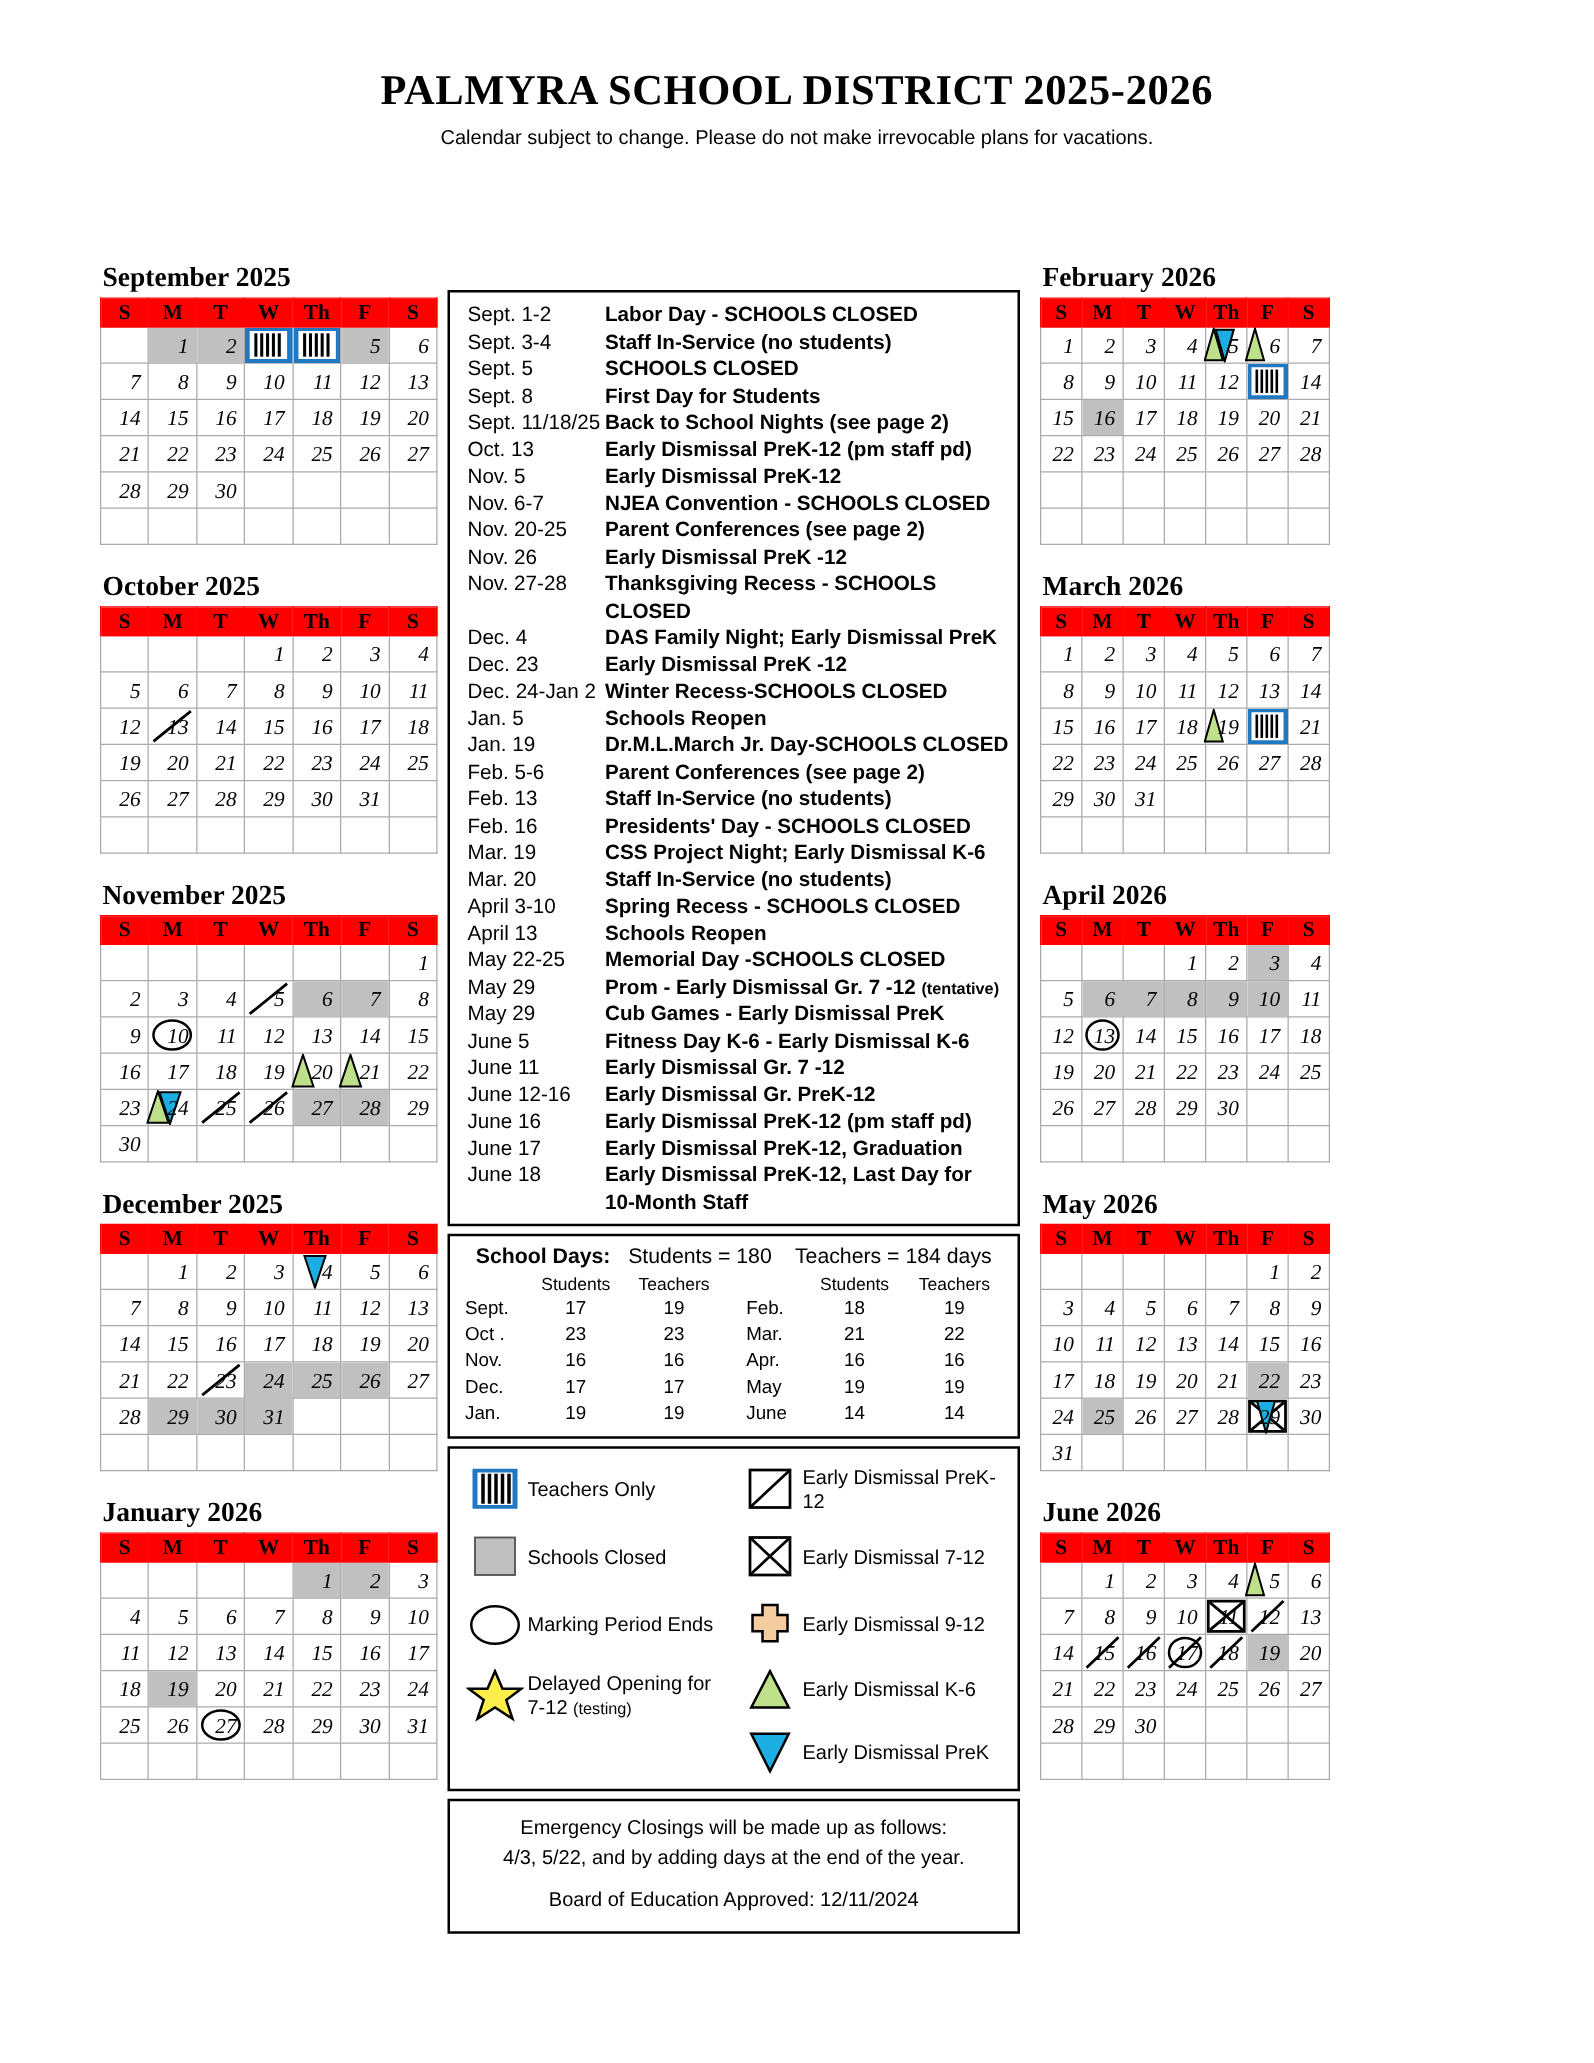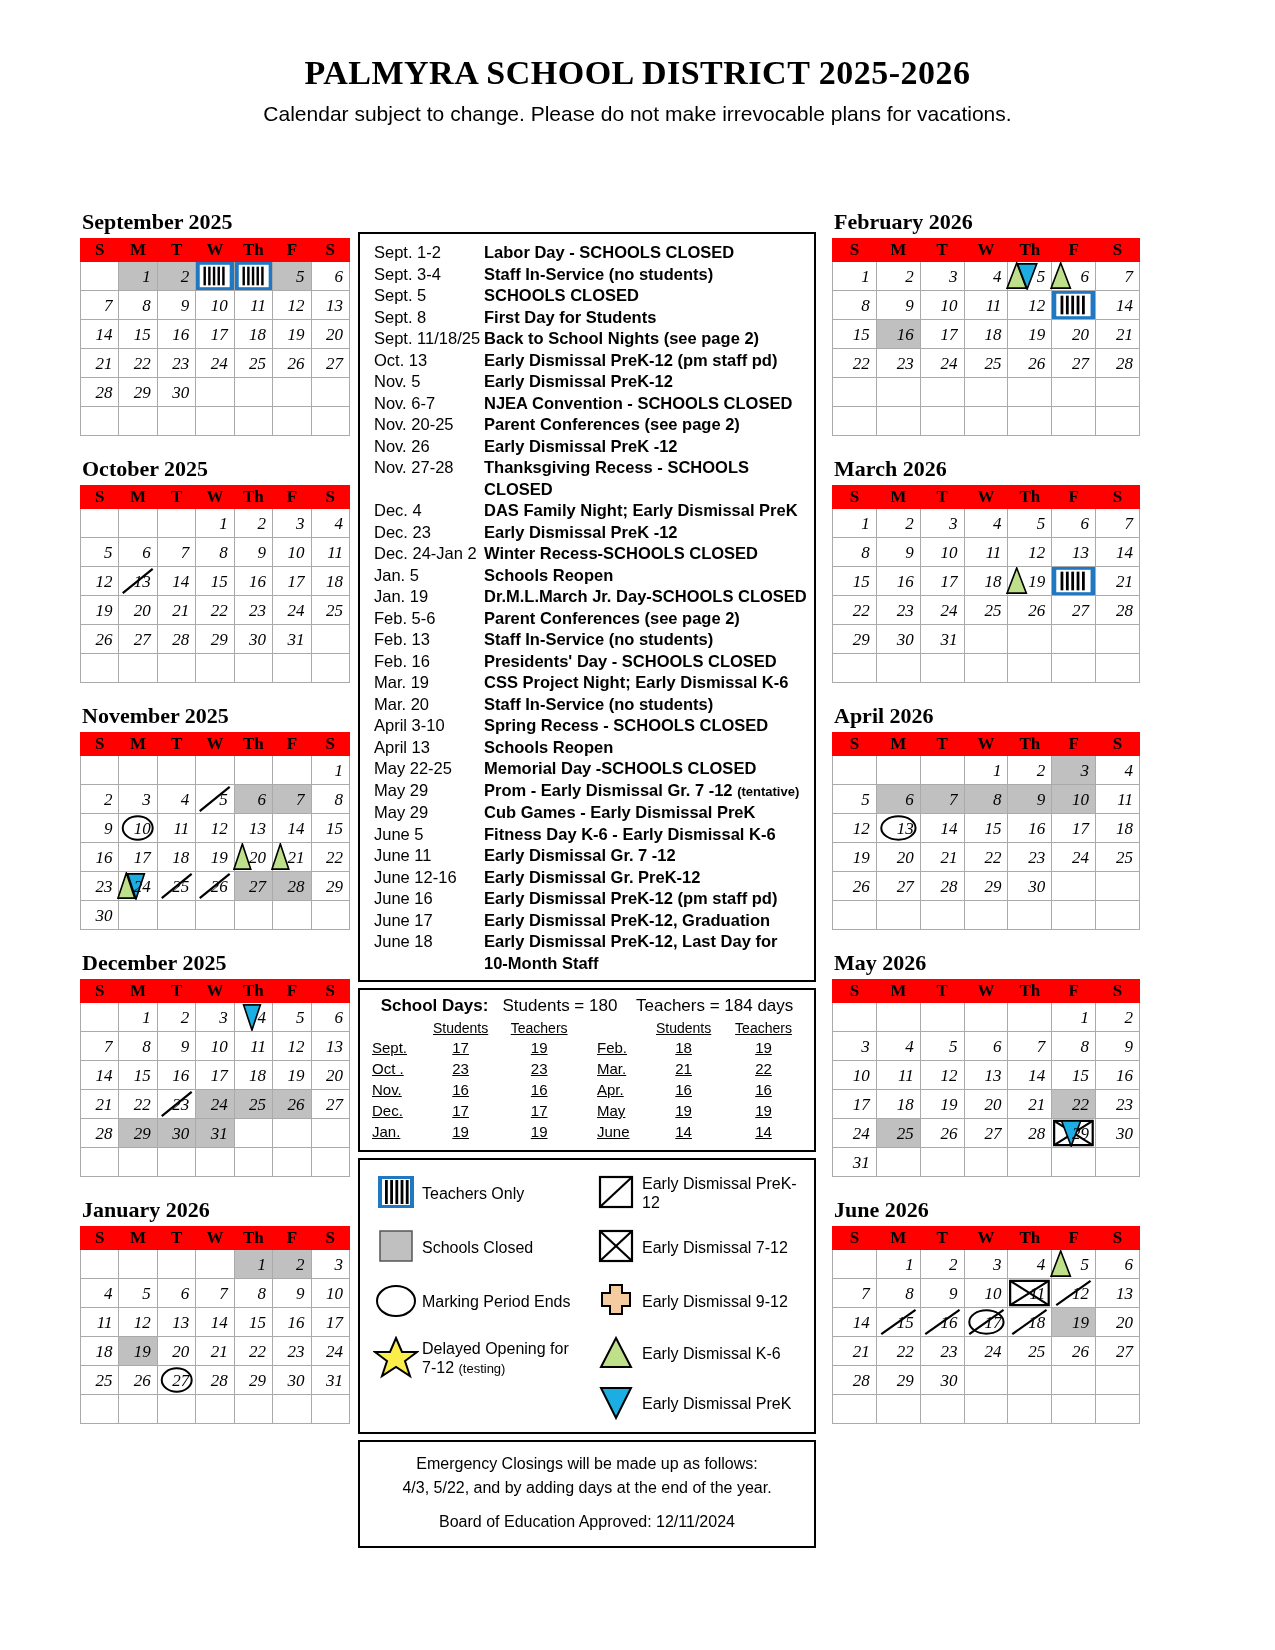--- a/index.html
+++ b/index.html
@@ -18,28 +18,28 @@
   .title {
     text-align:center;
     font-family:"Liberation Serif", serif;
     font-weight:bold;
     font-size:34px;
     letter-spacing:0.5px;
     margin-top:54px;
   }
   .subtitle {
     text-align:center;
-    font-size:21px;
+    font-size:16px;
     margin-top:10px;
   }
 
   
   .col-left  { position:absolute; left:60px;  top:155px; width:290px;padding-left:20px; }
   .col-mid   { position:absolute; left:358px; top:178px; width:458px; }
-  .col-right { position:absolute; left:832px; top:155px; width:308px; }
+  .col-right { position:absolute; left:832px; top:155px; width:232px; }
 
   
   .month { margin-bottom:20px; }
   .month-name {
     font-family:"Liberation Serif", serif;
     font-weight:bold;
     font-size:22px;
     margin:0 0 3px 2px;
   }
   table.cal {
@@ -102,21 +102,21 @@
     border:2px solid #000;
     margin-top:6px;
     padding:6px 10px 8px 10px;
   }
   .days-head {
     font-size:17px;
     text-align:center;
     margin-bottom:4px;
   }
   .days-head b { font-weight:bold; }
-  .days-grid { display:flex; gap:16px;text-decoration:underline; }
+  .days-grid { display:flex; gap:16px; }
   .days-half { flex:1; }
   .days-half table { width:100%; border-collapse:collapse; font-size:15px; }
   .days-half th { font-weight:normal; font-size:14px; text-align:center; padding:0 0 1px 0; }
   .days-half th.mlabel { text-align:left; }
   .days-half td { text-align:center; padding:0; line-height:21px; }
   .days-half td.mlabel { text-align:left; padding-left:2px; }
 
   
   .legend-box {
     border:2px solid #000;

